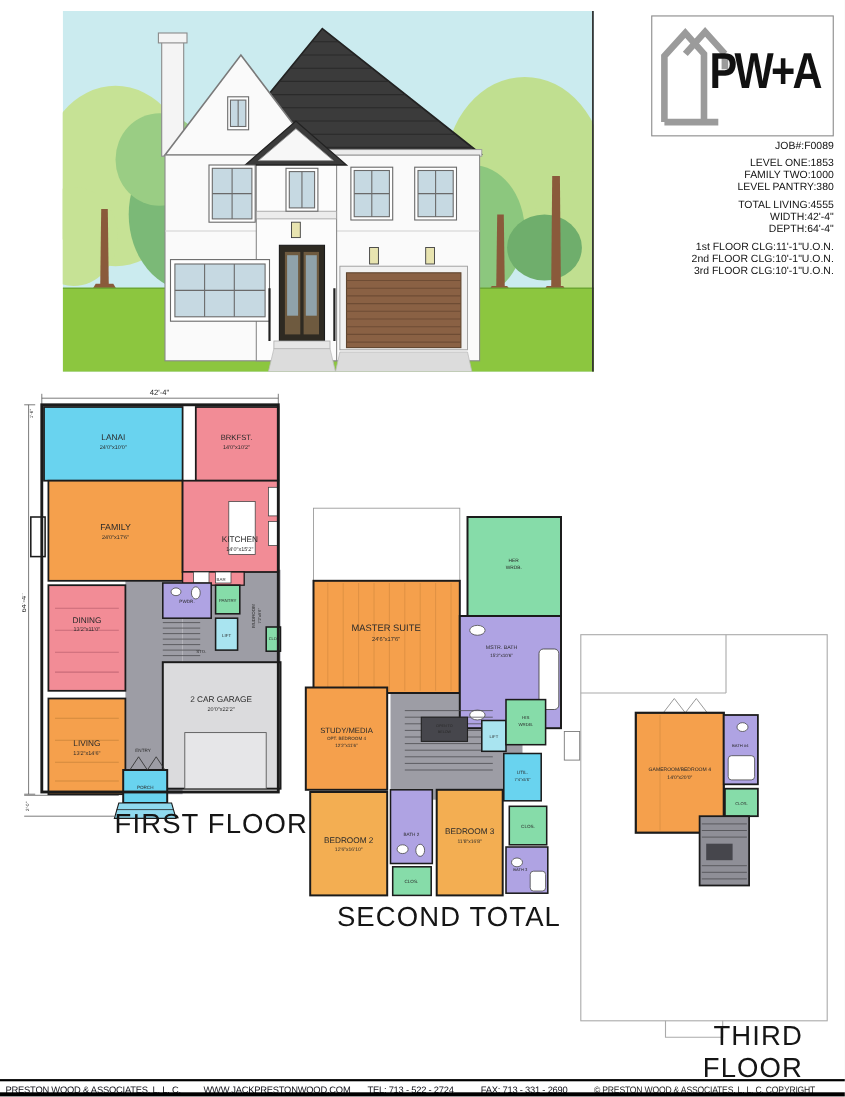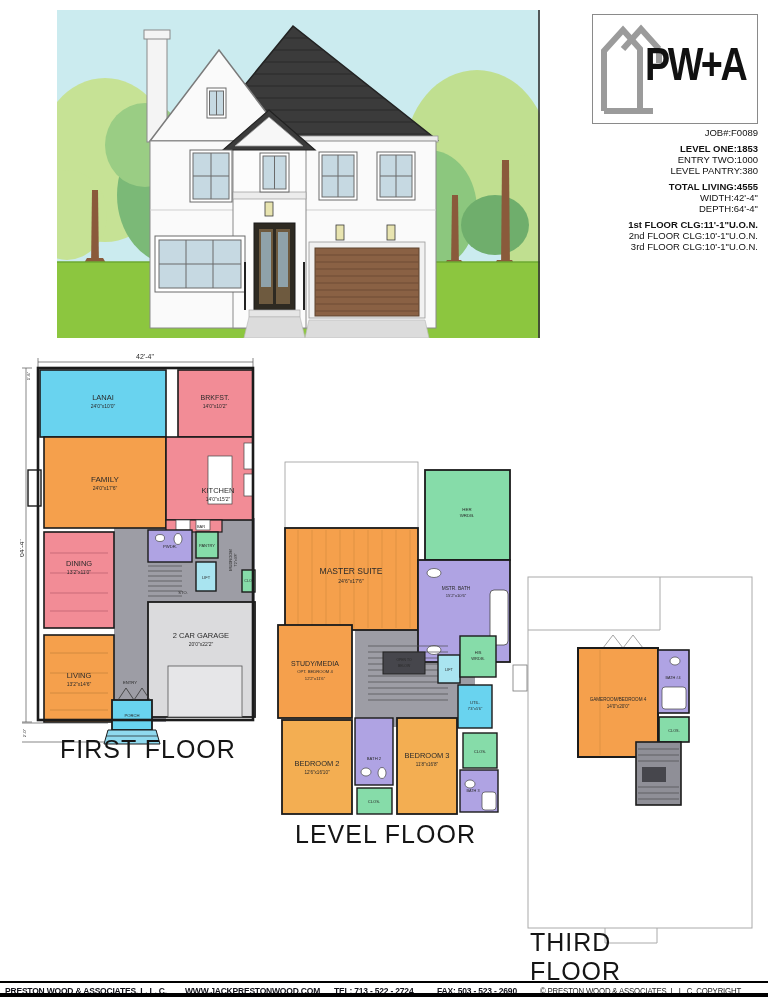--- a/index.html
+++ b/index.html
@@ -1,35 +1,35 @@
 <!DOCTYPE html>
 <html><head>
 <meta charset="utf-8">
 <style>
   html,body{margin:0;padding:0;background:#e8e8e8;}
   .page{position:relative;width:768px;height:997px;background:#ffffff;overflow:hidden;
         font-family:"Liberation Sans",sans-serif;padding-left:44px;}
   .abs{position:absolute;}
   svg text{font-family:"Liberation Sans",sans-serif;fill:#2a2a2a;}
   .floor-title{position:absolute;color:#151515;font-size:25px;letter-spacing:1px;
-               text-align:left;font-weight:400;}
+               text-align:right;font-weight:400;}
   
   .logo-box{position:absolute;left:592px;top:14px;width:164px;height:108px;
             border:1px solid #8a8a8a;background:#fff;display:flex;align-items:center;}
   .logo-text{position:absolute;left:52px;top:22px;font-size:46px;font-weight:700;
              letter-spacing:-3px;color:#111;transform:scaleX(.82);transform-origin:left;}
   
   .jobinfo{position:absolute;left:592px;top:127px;width:166px;font-size:9.5px;
            color:#111;line-height:11px;}
   .jobinfo .row{display:flex;justify-content:flex-end;}
-  .jobinfo .gap{margin-top:5px;font-weight:bold;}
+  .jobinfo .gap{margin-top:5px;}
   
   .footer{position:absolute;left:0;right:0;top:981px;height:16px;border-top:2px solid #000;
           background:#fff;}
-  .footer span{position:absolute;top:3px;font-size:8.5px;font-weight:700;color:#101018;
+  .footer span{position:absolute;top:3px;font-size:8.5px;font-weight:400;color:#101018;
                white-space:nowrap;letter-spacing:-0.2px;}
   .footer .site{text-decoration:underline;}
   .footer .copy{font-weight:400;color:#222;transform:scaleX(.92);transform-origin:left;}
   .bottombar{position:absolute;left:0;right:0;bottom:0;height:4px;background:#000;}
 </style>
 </head>
 <body>
 
 <div class="page">
 
@@ -191,21 +191,21 @@
   <div class="jobinfo">
     <div class="row">
         <span>JOB#:</span>
         <span>F0089</span>
       </div>
     <div class="row gap">
         <span>LEVEL ONE:</span>
         <span>1853</span>
       </div>
     <div class="row">
-        <span>ENTRY TWO:</span>
+        <span>FAMILY TWO:</span>
         <span>1000</span>
       </div>
     <div class="row">
         <span>LEVEL PANTRY:</span>
         <span>380</span>
       </div>
     <div class="row gap">
         <span>TOTAL LIVING:</span>
         <span>4555</span>
       </div>
@@ -406,21 +406,21 @@
     <text x="47" y="239.5" font-size="4.2" text-anchor="middle">12'2"x11'6"</text>
     <text x="49" y="326" font-size="7.5" text-anchor="middle">BEDROOM 2</text>
     <text x="49" y="334" font-size="4.6" text-anchor="middle">12'6"x16'10"</text>
     <text x="106" y="320" font-size="4.2" text-anchor="middle">BATH 2</text>
     <text x="106" y="363" font-size="4.2" text-anchor="middle">CLOS.</text>
     <text x="159" y="318" font-size="7.5" text-anchor="middle">BEDROOM 3</text>
     <text x="159" y="326" font-size="4.6" text-anchor="middle">11'8"x16'8"</text>
     <text x="212" y="313" font-size="4.2" text-anchor="middle">CLOS.</text>
     <text x="205" y="352" font-size="3.8" text-anchor="middle">BATH 3</text>
   </svg>
-  <div class="floor-title" style="left:295px;top:820px;width:215px">LEVEL FLOOR</div>
+  <div class="floor-title" style="left:295px;top:820px;width:215px">SECOND TOTAL</div>
 
   <svg class="abs" style="left:505px;top:565px" width="263" height="400" viewBox="0 0 263 400">
 
     <g fill="none" stroke="#aaaaaa" stroke-width="1">
       <rect x="23" y="12" width="224" height="351"></rect>
       <line x1="155" y1="12" x2="155" y2="65"></line>
       <line x1="23" y1="65" x2="155" y2="65"></line>
       <polyline points="100,363 100,378 152,378 152,363"></polyline>
     </g>
     <rect x="8" y="100" width="14" height="26" fill="#fff" stroke="#777" stroke-width="0.8"></rect>
@@ -443,24 +443,24 @@
       <line x1="133" y1="228" x2="174" y2="228"></line>
         <line x1="133" y1="234" x2="174" y2="234"></line>
     </g>
     <rect x="137" y="202" width="24" height="15" fill="#46464C"></rect>
 
     <text x="113" y="136" font-size="4.6" text-anchor="middle">GAMEROOM/BEDROOM 4</text>
     <text x="113" y="143" font-size="4.6" text-anchor="middle">14'0"x20'0"</text>
     <text x="168" y="114" font-size="3.8" text-anchor="middle">BATH #4</text>
     <text x="169" y="167" font-size="3.8" text-anchor="middle">CLOS.</text>
   </svg>
-  <div class="floor-title" style="left:530px;top:928px;width:175px">THIRD FLOOR</div>
+  <div class="floor-title" style="left:555px;top:928px;width:175px">THIRD FLOOR</div>
 
   <div class="footer">
     <span style="left:5px">PRESTON WOOD &amp; ASSOCIATES, L. L. C.</span>
     <span style="left:185px" class="site">WWW.JACKPRESTONWOOD.COM</span>
     <span style="left:334px">TEL:  713 - 522 - 2724</span>
-    <span style="left:437px">FAX:  503 - 523 - 2690</span>
+    <span style="left:437px">FAX:  713 - 331 - 2690</span>
     <span style="left:540px" class="copy">© PRESTON WOOD &amp; ASSOCIATES, L. L. C.  COPYRIGHT</span>
   </div>
   <div class="bottombar"></div>
 
 </div>
 
 </body></html>

